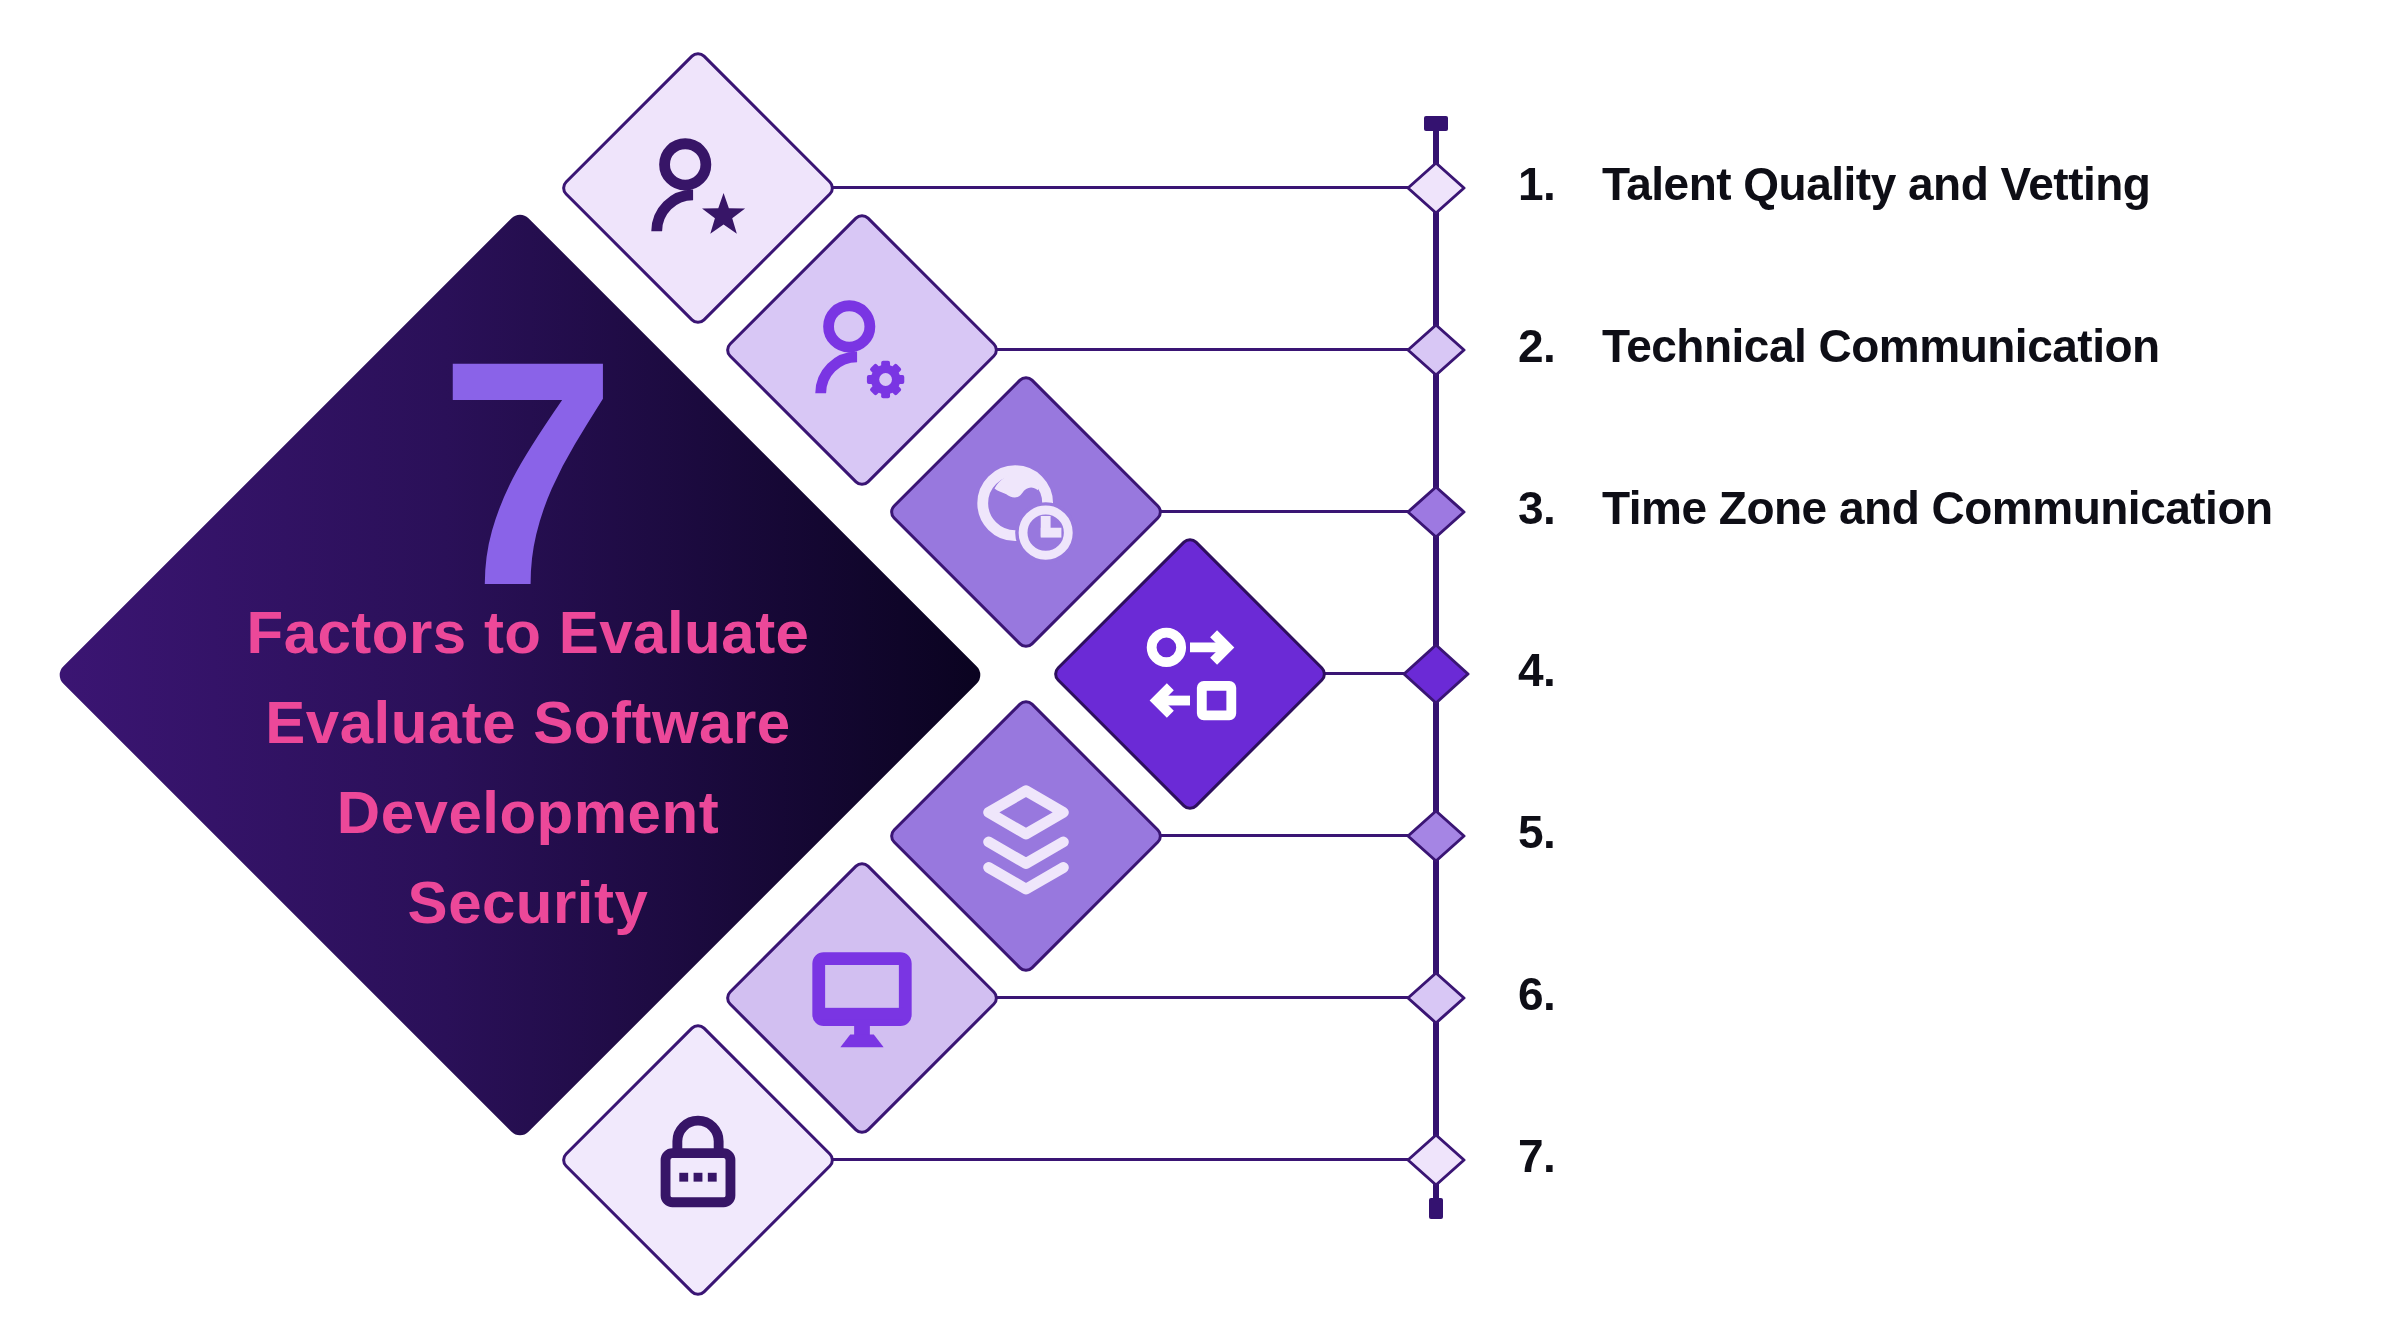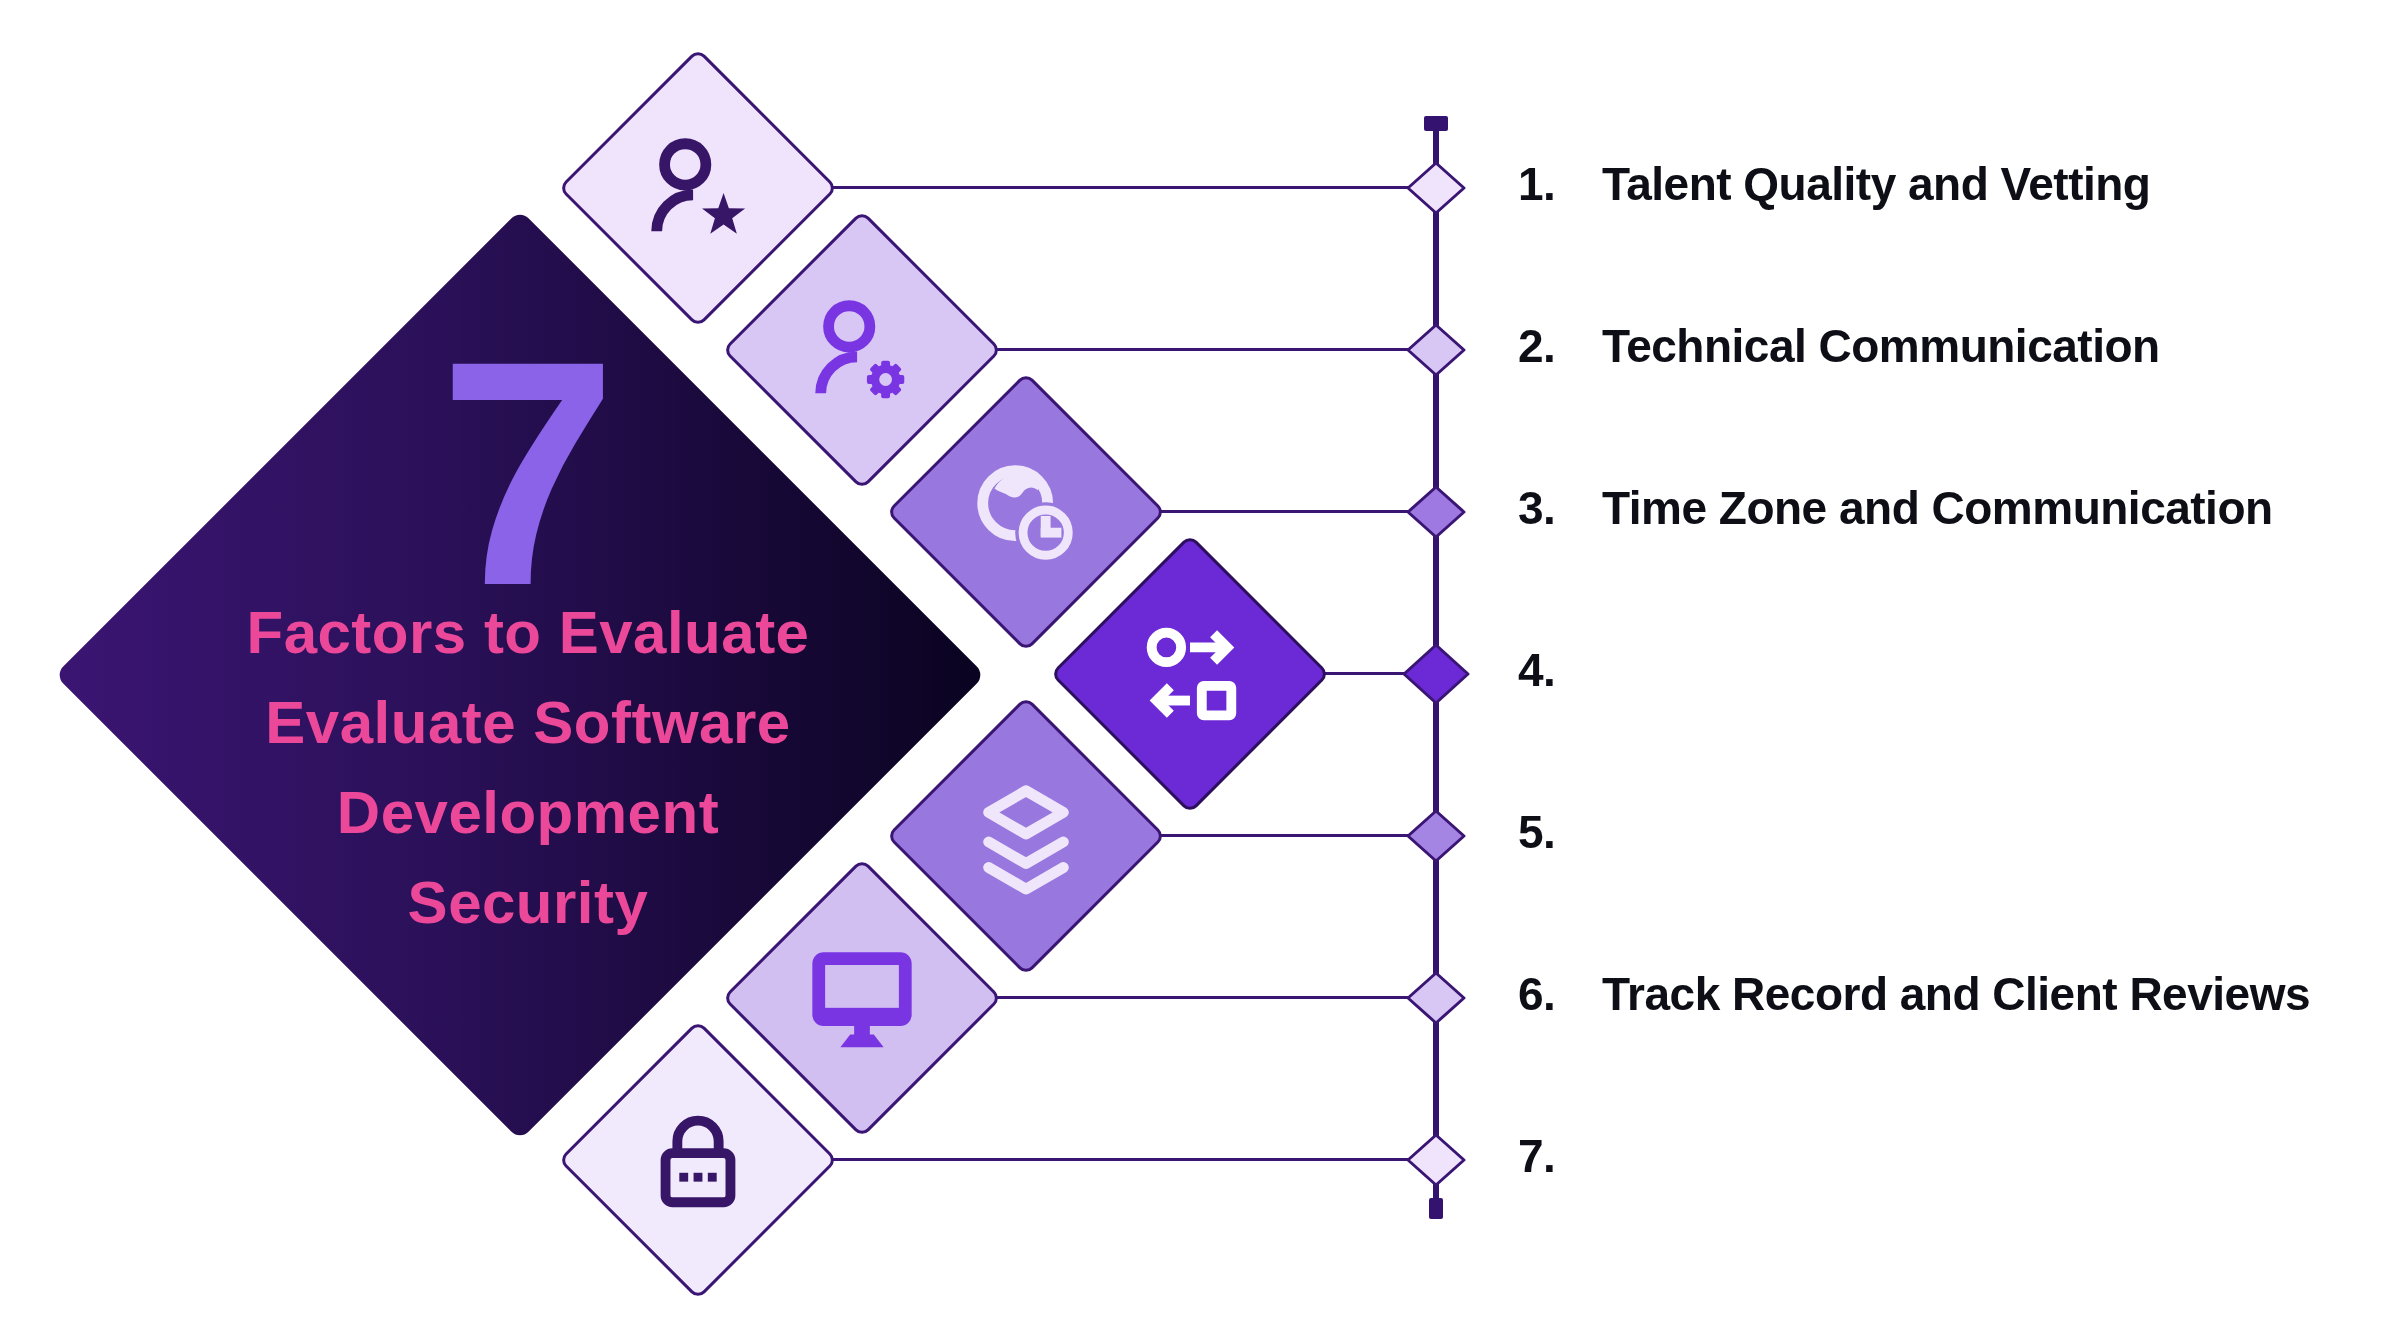--- a/index.html
+++ b/index.html
@@ -166,21 +166,20 @@
     <rect x="52" y="86" width="16" height="13" fill="#7A35E3"></rect>
     <polygon points="38,110 82,110 72,97 48,97" fill="#7A35E3"></polygon>
           </svg>
         </div>
       </div>
       <div class="marker" style="left: 1406px; top: 971px;"><svg width="60" height="54" viewBox="0 0 60 54">
       <polygon points="30,2 58,27 30,52 2,27" fill="#D8C7F5" stroke="#3A1574" stroke-width="3" stroke-linejoin="round"></polygon>
         </svg></div>
       <div class="row" style="top: 962px; color: rgb(14, 14, 22);">
         <span class="num">6.</span>
-        <span>Track Record and Client Reviews</span>
       </div>
       <div class="connector" style="left: 818px; top: 1158px; width: 618px; background: rgb(58, 21, 116);"></div>
       <div class="diamond" style="left: 599px; top: 1061px; background: rgb(241, 233, 252); border-color: rgb(58, 21, 116);">
         <div class="icon-holder">
           <svg width="118" height="118" viewBox="0 0 120 120">
     <path d="M39,54 L39,41 A21,21 0 0 1 81,41 L81,54" fill="none" stroke="#371567" stroke-width="10"></path>
     <rect x="27" y="53" width="66" height="50" rx="7" fill="none" stroke="#371567" stroke-width="10"></rect>
     <rect x="41" y="73" width="9" height="9" fill="#371567"></rect>
     <rect x="55.5" y="73" width="9" height="9" fill="#371567"></rect>
     <rect x="70" y="73" width="9" height="9" fill="#371567"></rect>

